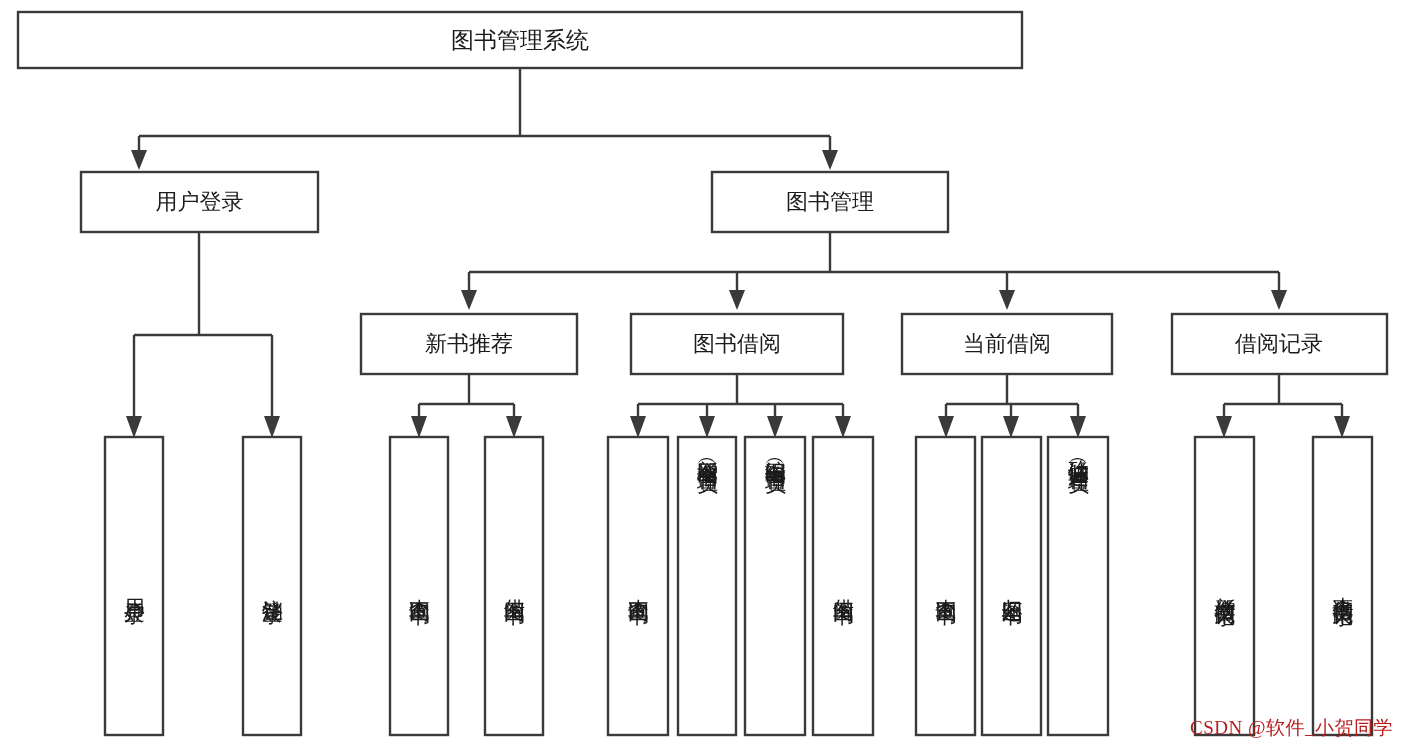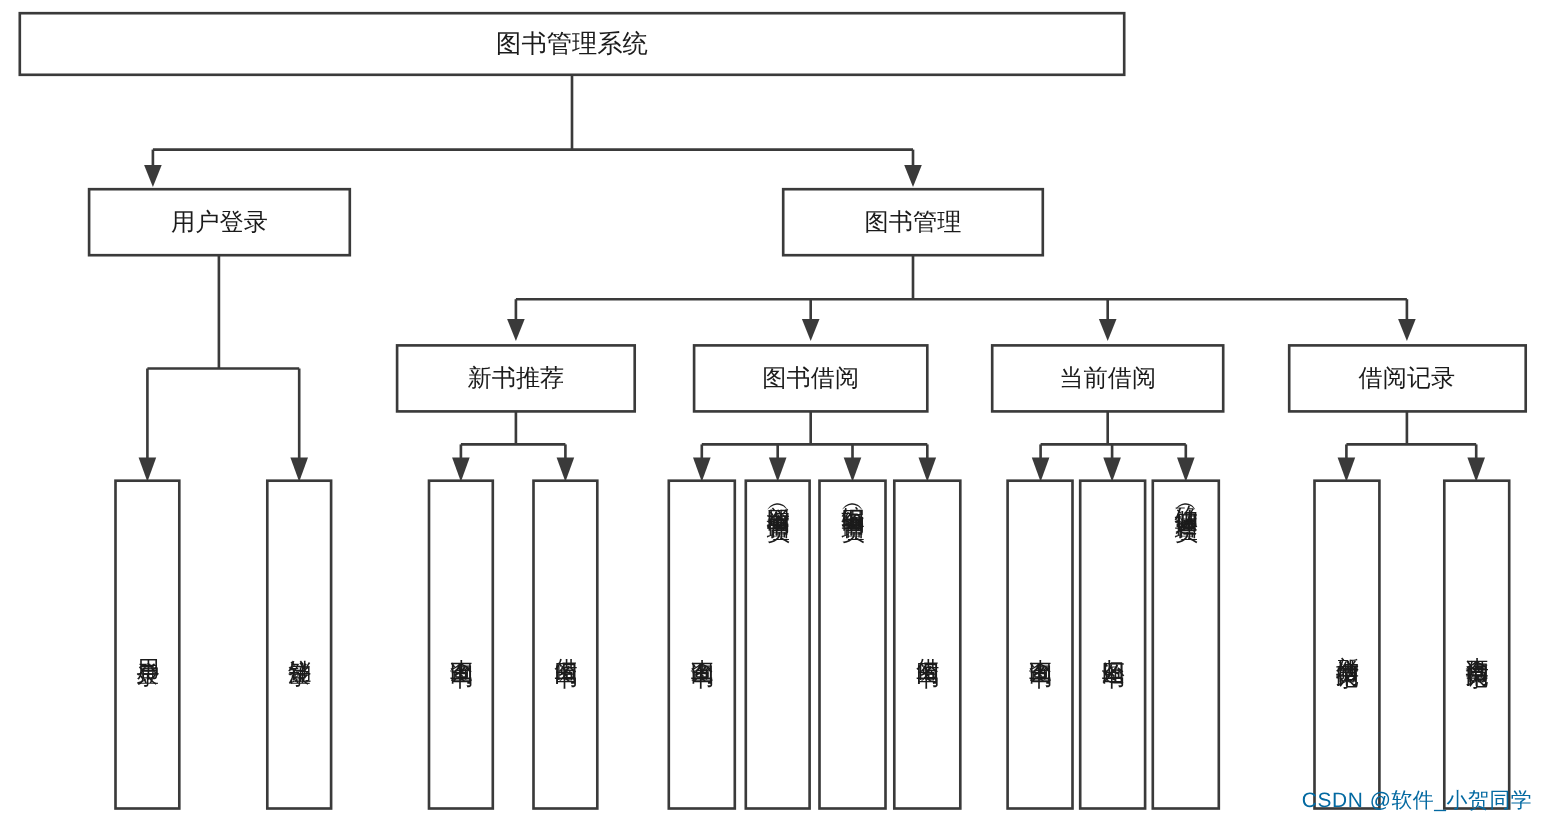--- a/index.html
+++ b/index.html
@@ -67,23 +67,23 @@
     white-space: nowrap;
     pointer-events: none;
   }
   .leaf-label.centered {
     justify-content: center;
   }
   .watermark {
     position: absolute;
     right: 12px;
     bottom: 6px;
-    font-family: Liberation Sans, sans-serif;
+    font-family: Liberation Serif, serif;
     font-size: 19px;
-    color: #0369a1;
+    color: #b91c1c;
     letter-spacing: 0.5px;
     white-space: nowrap;
   }
 </style>
 </head>
 <body>
 
 <div id="diagram-root">
 
   <svg class="diagram-canvas" viewBox="0 0 1405 747" xmlns="http://www.w3.org/2000/svg">

